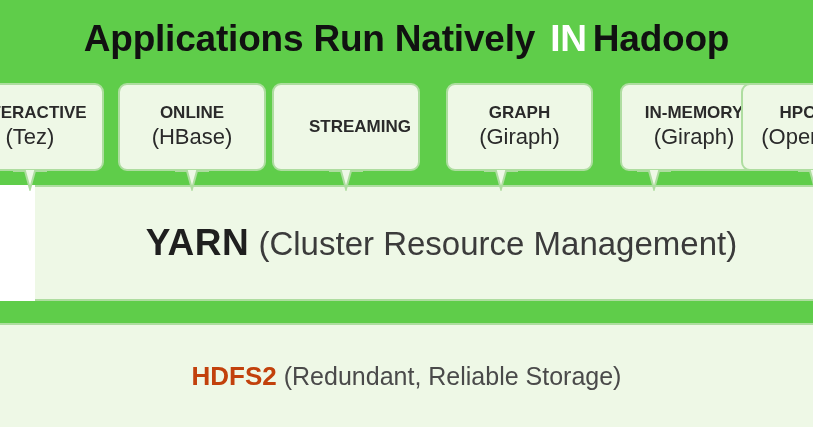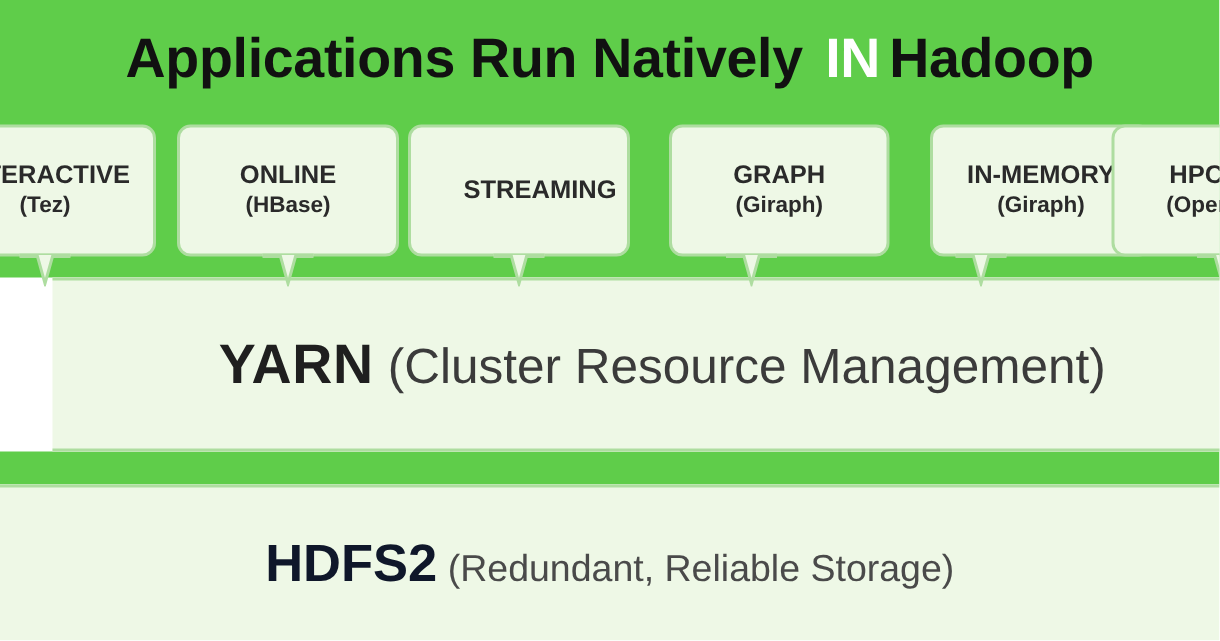--- a/index.html
+++ b/index.html
@@ -80,22 +80,22 @@
     line-height: 1.22;
     z-index: 3;
   }
   .app-title {
     font-size: 17px;
     font-weight: bold;
     color: #2a2a2a;
     white-space: nowrap;
   }
   .app-sub {
-    font-size: 15px;
-    font-weight: bold;
+    font-size: 22px;
+    font-weight: normal;
     color: #2a2a2a;
     white-space: nowrap;
   }
 
   
   .notch {
     position: absolute;
     top: 169px;
     width: 34px;
     height: 22px;
@@ -155,23 +155,23 @@
     display: flex;
     align-items: center;
     justify-content: center;
   }
   .hdfs-text {
     font-size: 25px;
     color: #4a4a4a;
     white-space: nowrap;
   }
   .hdfs-text b {
-    font-size: 35px;
-    font-weight: bold;
-    color: #0f172a;
+    font-size: 26px;
+    font-weight: bold;
+    color: #c2410c;
   }
 </style>
 </head>
 <body>
 
 <div id="diagram">
 
   <div class="header-band"></div>
   <div class="header-title">
     <span class="w">Applications Run Natively</span>

